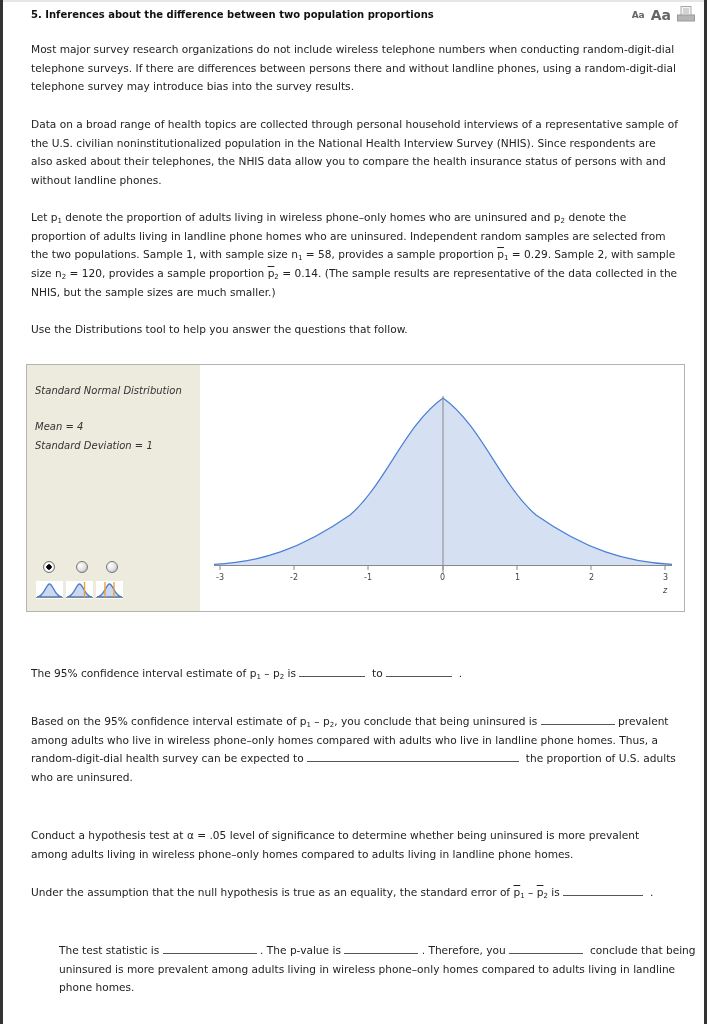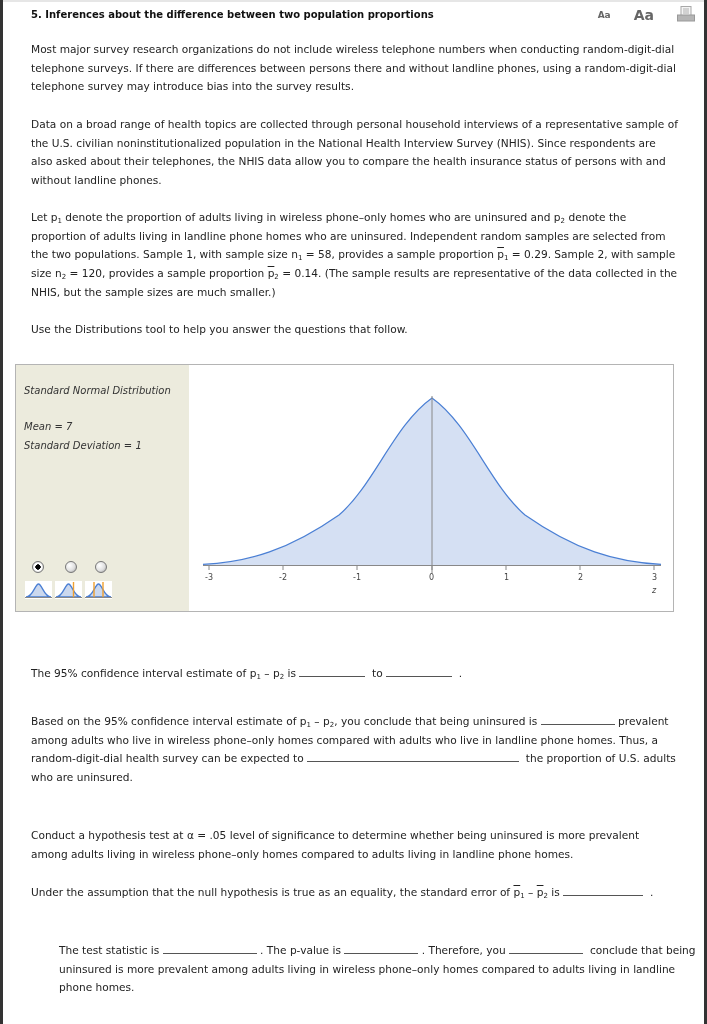--- a/index.html
+++ b/index.html
@@ -10,32 +10,32 @@
     color:#222;
     position:relative;
   }
   .frame-left { position:absolute; left:0; top:0; width:3px; height:1024px; background:#333; }
   .frame-right { position:absolute; right:0; top:0; width:3px; height:1024px; background:#333; }
   .frame-top { position:absolute; left:0; top:0; width:707px; height:2px; background:#e6e6e6; }
   .title {
     position:absolute; left:31px; top:9px;
     font-weight:bold; font-size:10px; color:#111;
   }
-  .tools { position:absolute; right:12px; top:6px; display:flex; align-items:flex-end; gap:23px;justify-content:center; }
+  .tools { position:absolute; right:12px; top:6px; display:flex; align-items:flex-end; gap:6px;justify-content:center; }
   .aa-small { font-size:9px; color:#666; font-weight:bold; line-height:1; padding-bottom:2px; }
   .aa-large { font-size:14px; color:#666; font-weight:bold; line-height:1; }
   .print-icon { width:18px; height:16px; position:relative; }
   .p { position:absolute; left:31px; width:648px; font-size:10.6px; line-height:18.7px; color:#222; }
   sub { font-size:7px; vertical-align:-2px; line-height:0; }
   .bar { text-decoration:overline; }
   .blank { display:inline-block; border-bottom:1px solid #555; height:12px; vertical-align:baseline; }
 
   
   .tool {
-    position:absolute; left:15px; top:364px; width:657px; height:246px;
+    position:absolute; left:26px; top:364px; width:657px; height:246px;
     border:1px solid #b4b4b4; background:#fff;
   }
   .tool-left {
     position:absolute; left:0; top:0; width:173px; height:246px; background:#ecebdd;
   }
   .tool-label { position:absolute; left:8px; font-size:10px; font-style:italic; color:#333; }
   .radio {
     position:absolute; width:10px; height:10px; border-radius:50%;
     border:1px solid #777;
     background:radial-gradient(circle at 35% 35%, #ffffff 0%, #e0e0e0 55%, #9a9a9a 100%);
@@ -74,21 +74,21 @@
 
 <div class="p" style="top:208px;">
   <span>Let p</span><sub>1</sub><span> denote the proportion of adults living in wireless phone–only homes who are uninsured and p</span><sub>2</sub><span> denote the proportion of adults living in landline phone homes who are uninsured. Independent random samples are selected from the two populations. Sample 1, with sample size n</span><sub>1</sub><span> = 58, provides a sample proportion </span><span class="bar">p</span><sub>1</sub><span> = 0.29. Sample 2, with sample size n</span><sub>2</sub><span> = 120, provides a sample proportion </span><span class="bar">p</span><sub>2</sub><span> = 0.14. (The sample results are representative of the data collected in the NHIS, but the sample sizes are much smaller.)</span>
 </div>
 
 <div class="p" style="top:320px;">Use the Distributions tool to help you answer the questions that follow.</div>
 
 <div class="tool">
   <div class="tool-left">
     <div class="tool-label" style="top:20px;">Standard Normal Distribution</div>
-    <div class="tool-label" style="top:56px;">Mean = 7</div>
+    <div class="tool-label" style="top:56px;">Mean = 4</div>
     <div class="tool-label" style="top:75px;">Standard Deviation = 1</div>
 
     <div class="radio sel" style="left:16px; top:196px;"></div>
     <div class="radio" style="left:49px; top:196px;"></div>
     <div class="radio" style="left:79px; top:196px;"></div>
 
     <div class="thumb" style="left:9px; top:216px;">
       <svg width="27" height="18" viewBox="0 0 27 18">
         <path d="M1 16 C 8 16, 10 3, 13.5 3 C 17 3, 19 16, 26 16 Z" fill="#cbd8ee" stroke="#4a7fd4" stroke-width="1.3"></path>
         <line x1="0" y1="16.5" x2="27" y2="16.5" stroke="#888"></line>

